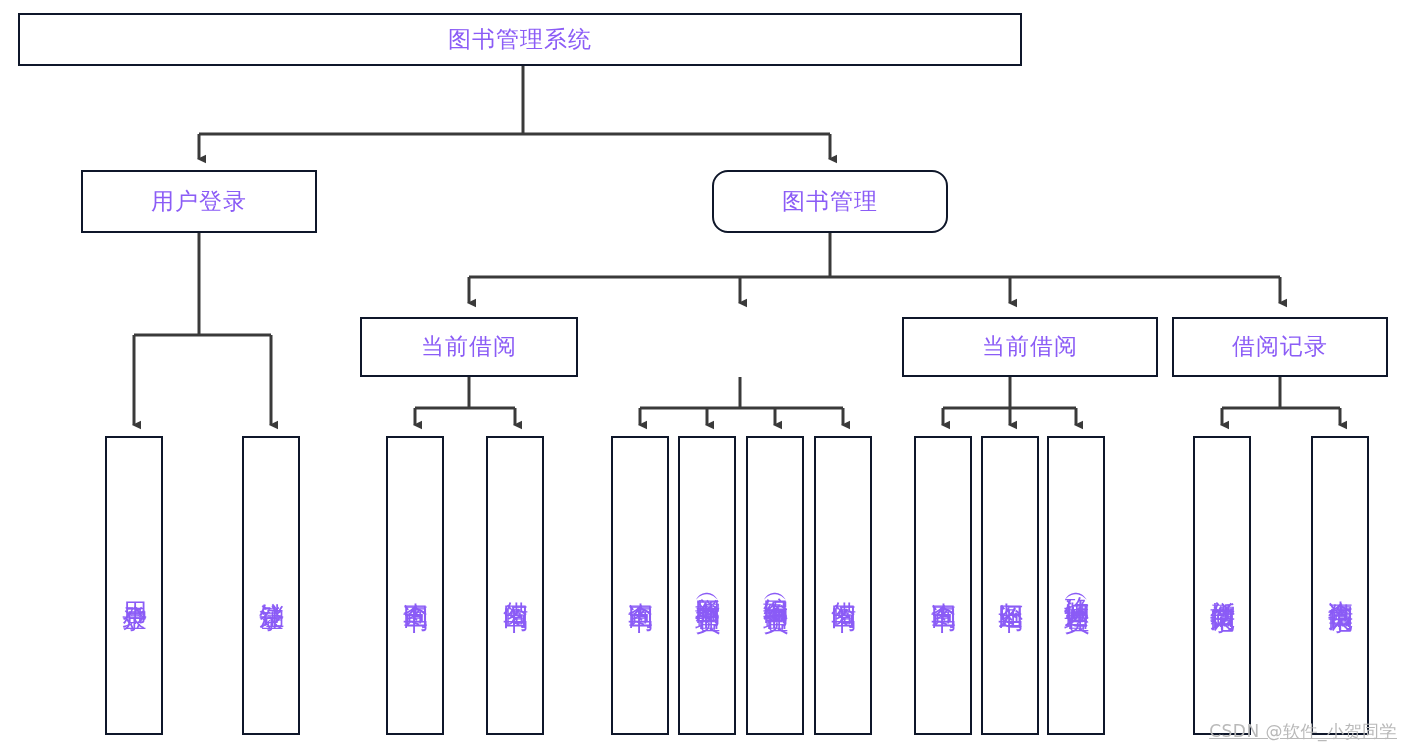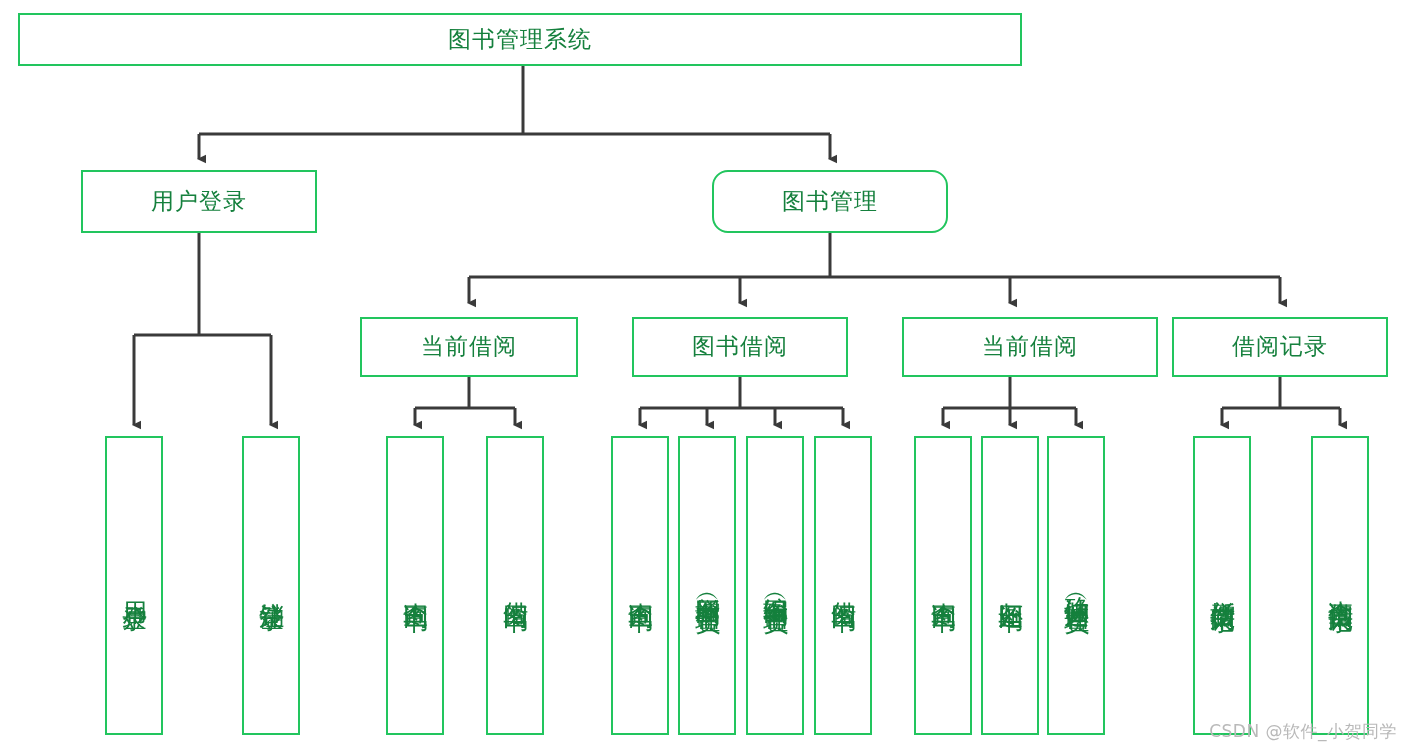--- a/index.html
+++ b/index.html
@@ -24,25 +24,25 @@
     left: 0;
     top: 0;
     width: 1405px;
     height: 747px;
     pointer-events: none;
   }
   .node {
     position: absolute;
     box-sizing: border-box;
     background: #ffffff;
-    border: 2px solid #22c55e;
+    border: 2px solid #0f172a;
     display: flex;
     align-items: center;
     justify-content: center;
-    color: #15803d;
+    color: #8b5cf6;
     z-index: 2;
   }
   .node.horiz {
     font-size: 23px;
     letter-spacing: 1px;
     line-height: 1.1;
   }
   .node.vert {
     writing-mode: vertical-rl;
     text-orientation: upright;
@@ -61,20 +61,21 @@
   }
   .watermark {
     position: absolute;
     right: 8px;
     bottom: 4px;
     font-size: 17px;
     color: #b9b9b9;
     z-index: 3;
     white-space: nowrap;
     letter-spacing: 0.5px;
+    text-decoration: underline;
   }
 </style>
 </head>
 <body>
 
 <div id="diagram-root">
 
   <svg id="edges" viewBox="0 0 1405 747">
     <defs>
       <marker id="arrow" markerWidth="10" markerHeight="10" refX="5" refY="7.2" orient="auto" markerUnits="userSpaceOnUse">
@@ -132,23 +133,20 @@
   <div class="node horiz" style="left:81px; top:170px; width:236px; height:63px;">
     <span>用户登录</span>
   </div>
   <div class="node horiz" style="left:712px; top:170px; width:236px; height:63px;border-radius:16px;">
     <span>图书管理</span>
   </div>
 
   <div class="node horiz" style="left:360px; top:317px; width:218px; height:60px;">
     <span>当前借阅</span>
   </div>
-  <div class="node horiz" style="left:632px; top:317px; width:216px; height:60px;">
-    <span>图书借阅</span>
-  </div>
   <div class="node horiz" style="left:902px; top:317px; width:256px; height:60px;">
     <span>当前借阅</span>
   </div>
   <div class="node horiz" style="left:1172px; top:317px; width:216px; height:60px;">
     <span>借阅记录</span>
   </div>
 
   <div class="node vert" style="left:105px; top:436px; width:58px; height:299px;">
     <span class="vtext">用户登录</span>
   </div>

